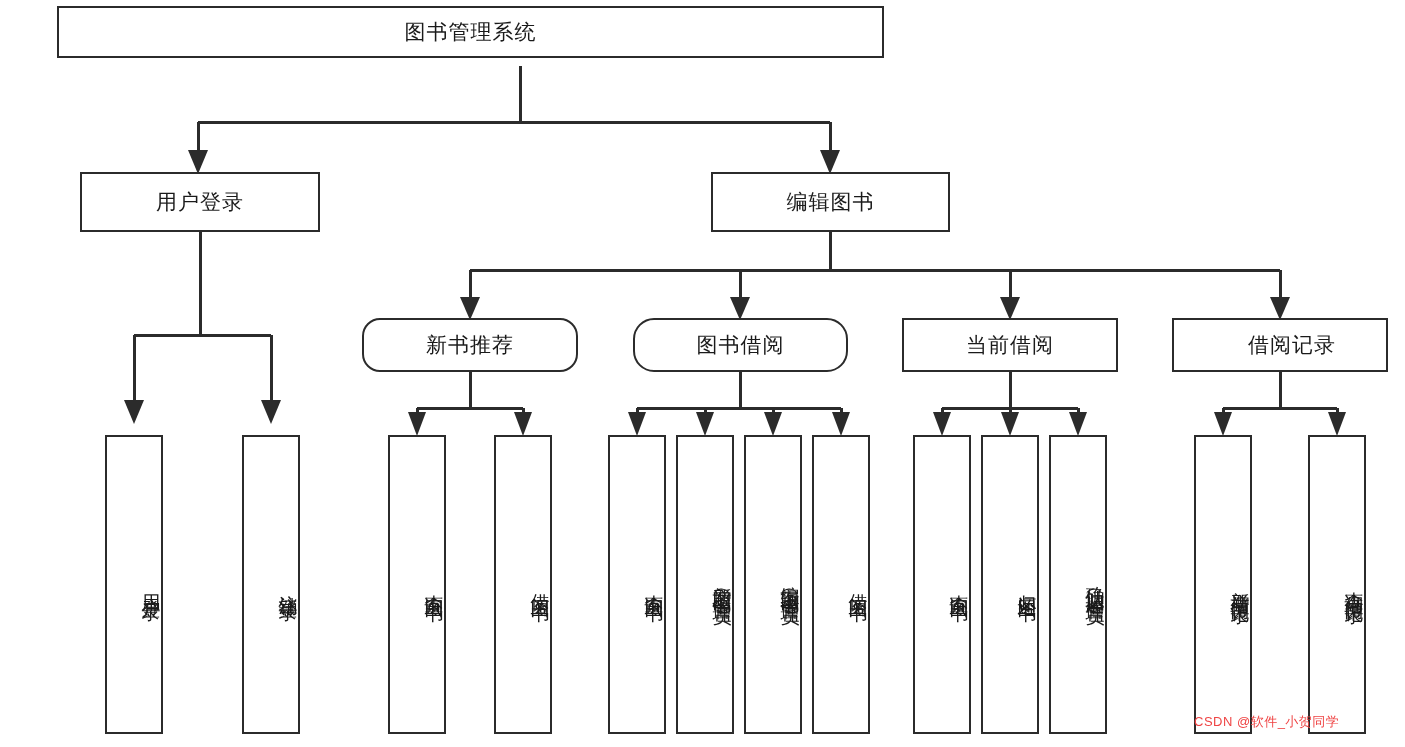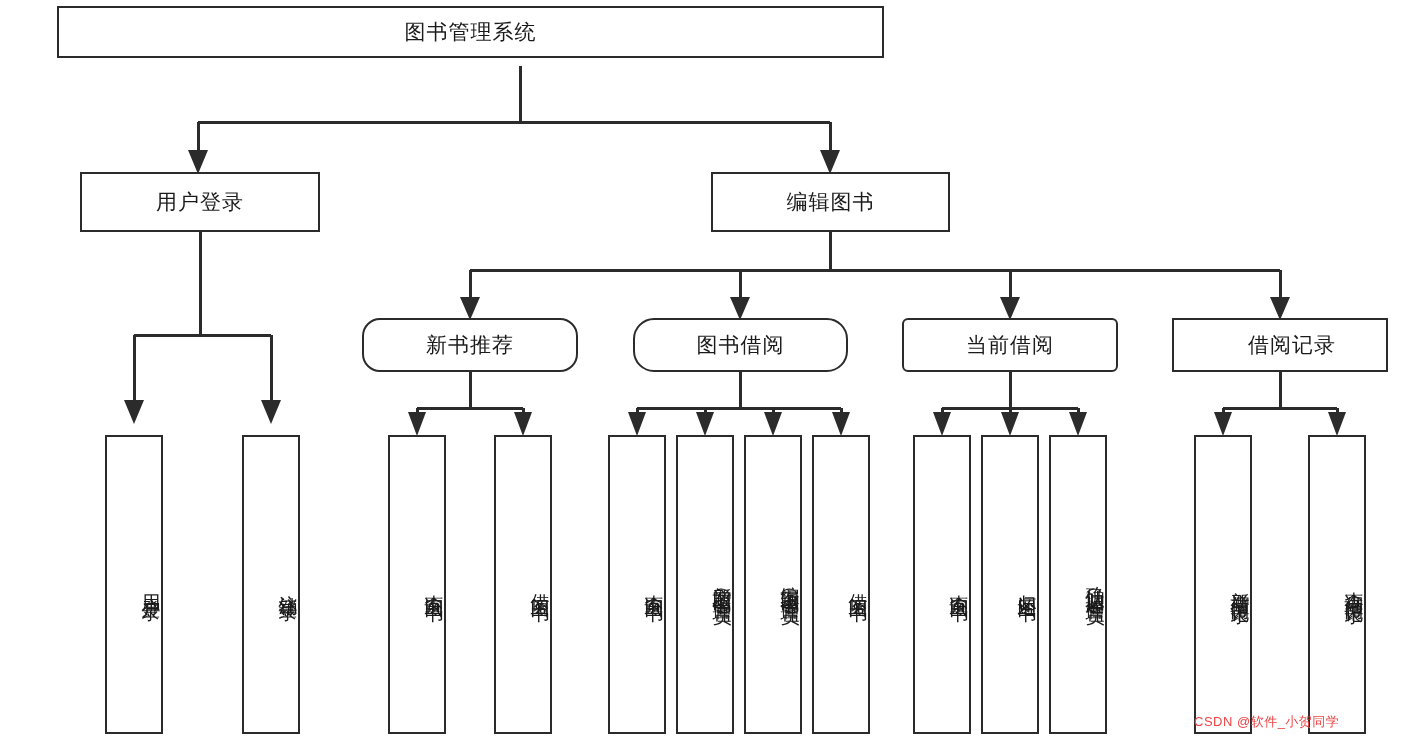--- a/index.html
+++ b/index.html
@@ -149,21 +149,21 @@
   <div class="node horiz" style="left:711px; top:172px; width:239px; height:60px;">
     <span>编辑图书</span>
   </div>
 
   <div class="node horiz" style="left:362px; top:318px; width:216px; height:54px;border-radius:18px;">
     <span>新书推荐</span>
   </div>
   <div class="node horiz" style="left:633px; top:318px; width:215px; height:54px;border-radius:21px;">
     <span>图书借阅</span>
   </div>
-  <div class="node horiz" style="left:902px; top:318px; width:216px; height:54px;border-radius:6px;">
+  <div class="node horiz" style="left:902px; top:318px; width:216px; height:54px;">
     <span>当前借阅</span>
   </div>
   <div class="node horiz" style="left:1172px; top:318px; width:216px; height:54px;padding-left:24px;">
     <span>借阅记录</span>
   </div>
 
   <div class="node vert" style="left:105px; top:435px; width:58px; height:299px;">
     <span class="vtext">用户登录</span>
   </div>
   <div class="node vert" style="left:242px; top:435px; width:58px; height:299px;">

